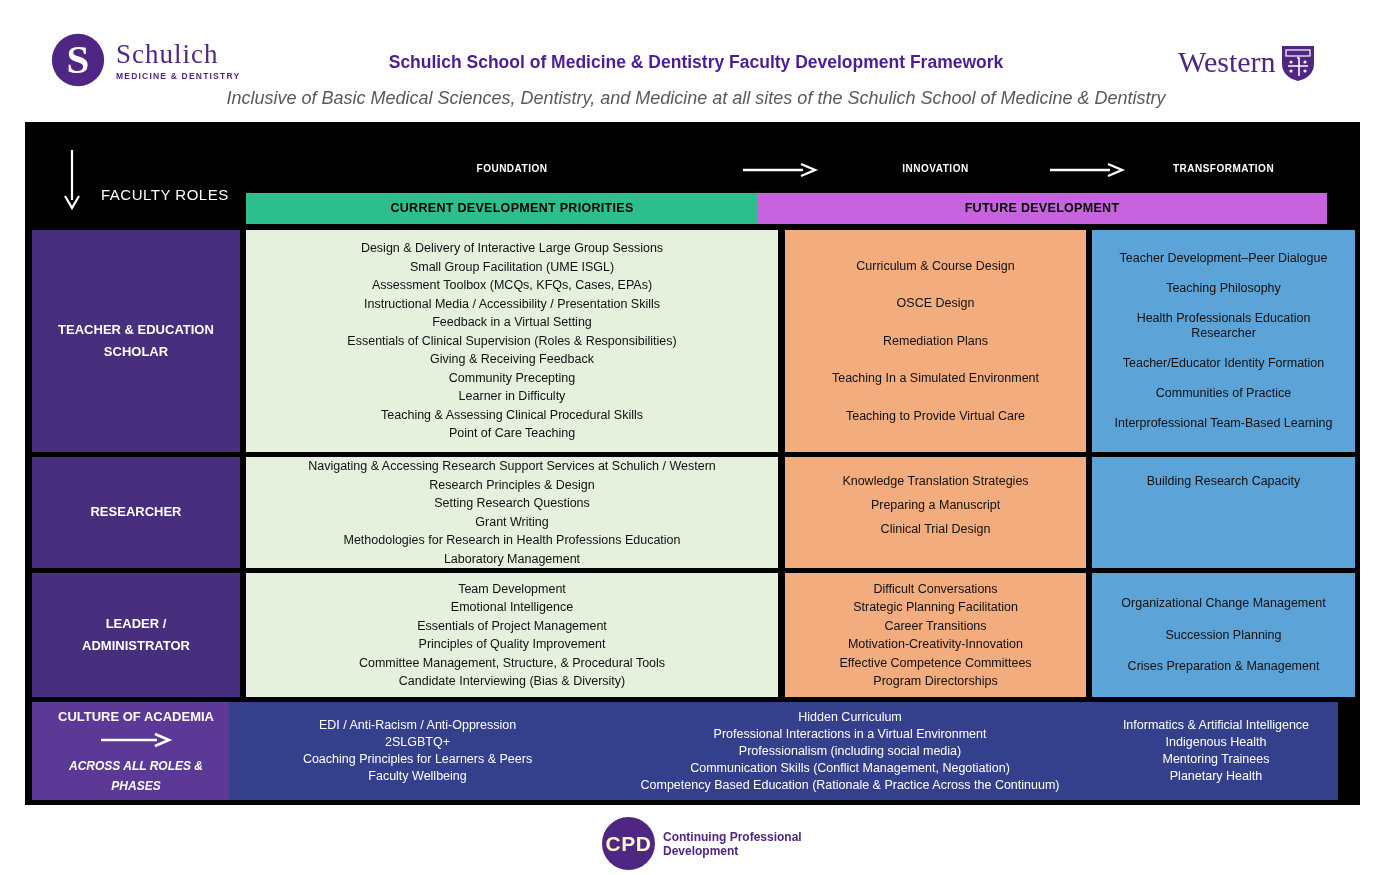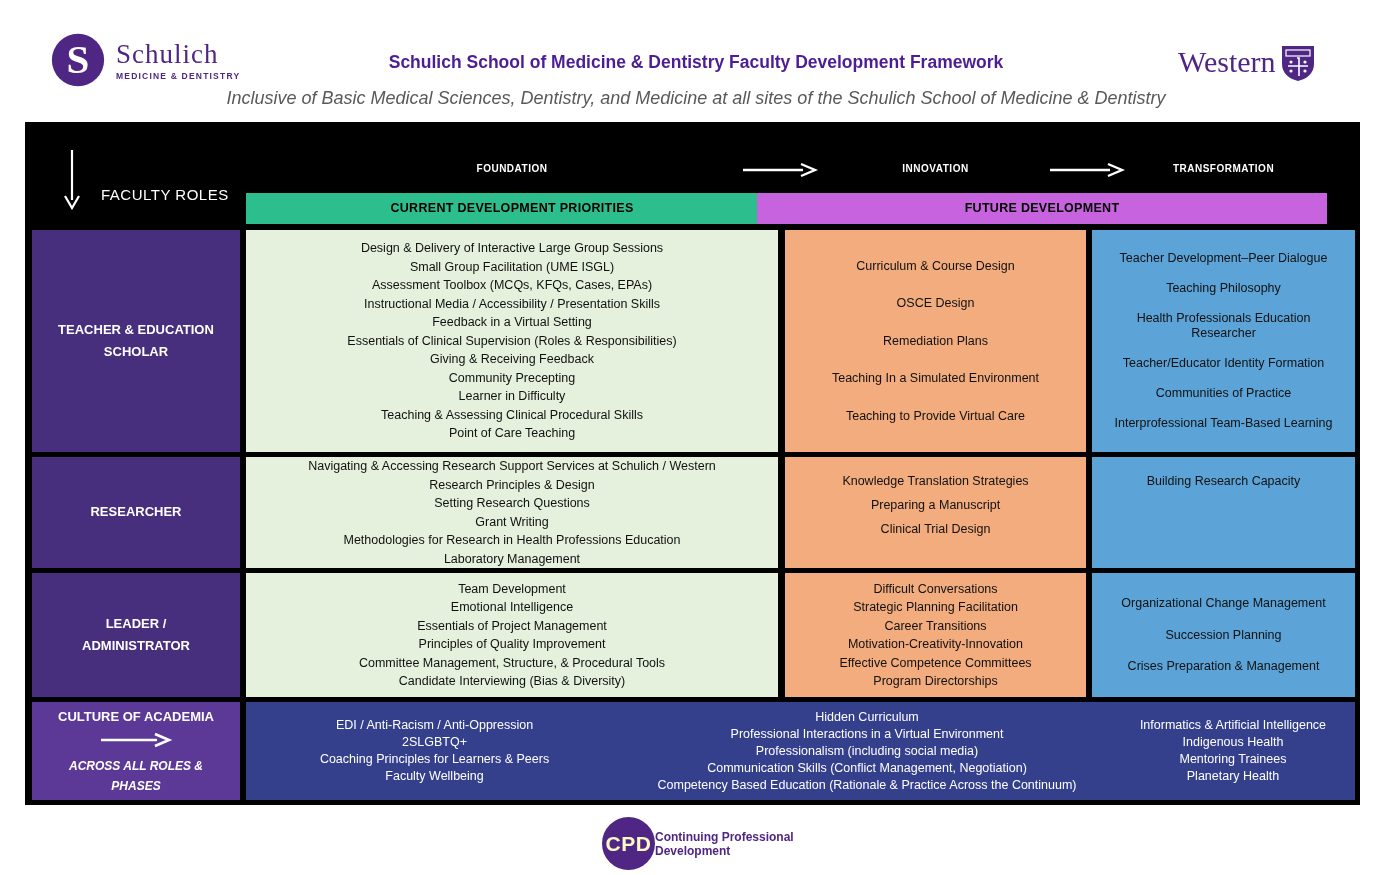--- a/index.html
+++ b/index.html
@@ -56,31 +56,31 @@
   .list-spread { justify-content:space-evenly; padding:6px 10px; }
   .list-spread .line { line-height:15px; }
   .list-top { justify-content:flex-start; padding-top:12px; }
   .list-top .line { line-height:24px; }
   .line { padding:0 8px; }
 
   
   .culture-role { background:#5c3996; }
   .culture-role .arrow-svg { margin:4px 0 6px 0; }
   .culture-role .sub { font-style:italic; font-size:12px; margin-top:2px; }
-  .culture-band { left:221px; width:1109px; background:#35408d; display:flex; align-items:center; }
+  .culture-band { left:204px; width:1109px; background:#35408d; display:flex; align-items:center; }
   .culture-block { display:flex; flex-direction:column; justify-content:center; text-align:center; color:#ffffff; font-size:12.5px; }
   .culture-block .line { line-height:17px; padding:0 4px; }
   .cb-1 { width:34%; }
   .cb-2 { width:44%; }
   .cb-3 { width:22%; }
 
   
   .cpd-logo { position:absolute; left:602px; top:817px; display:flex; align-items:center; }
   .cpd-circle { width:53px; height:53px; border-radius:50%; background:#4f2683; color:#fef9c3; font-weight:bold; font-size:21px; display:flex; align-items:center; justify-content:center; letter-spacing:0.5px; }
-  .cpd-text { margin-left:0; color:#4f2683; font-weight:bold; font-size:12px; line-height:14px; }
+  .cpd-text { margin-left:8px; color:#4f2683; font-weight:bold; font-size:12px; line-height:14px; }
 </style>
 </head>
 <body>
 
 <div class="page-header">
   <div class="schulich-logo">
     <svg class="schulich-mark" viewBox="0 0 60 60">
       <circle cx="30" cy="30" r="28" fill="#4f2683"></circle>
       <text x="30" y="44" text-anchor="middle" font-family="Liberation Serif, serif" font-size="44" font-weight="bold" fill="#ffffff">S</text>
       <path d="M30 2 A28 28 0 0 1 58 30 L44 30 A14 14 0 0 0 30 16 Z" fill="#ffffff" opacity="0"></path>

